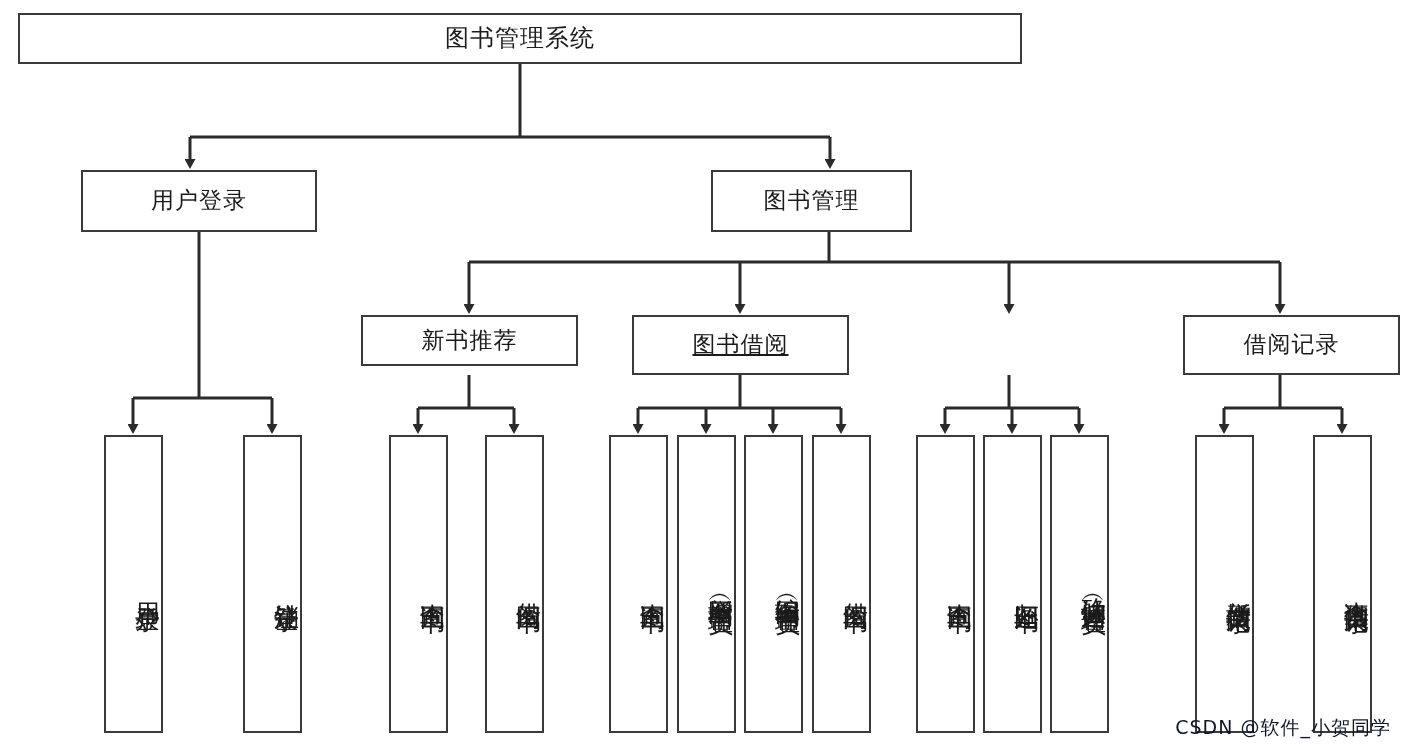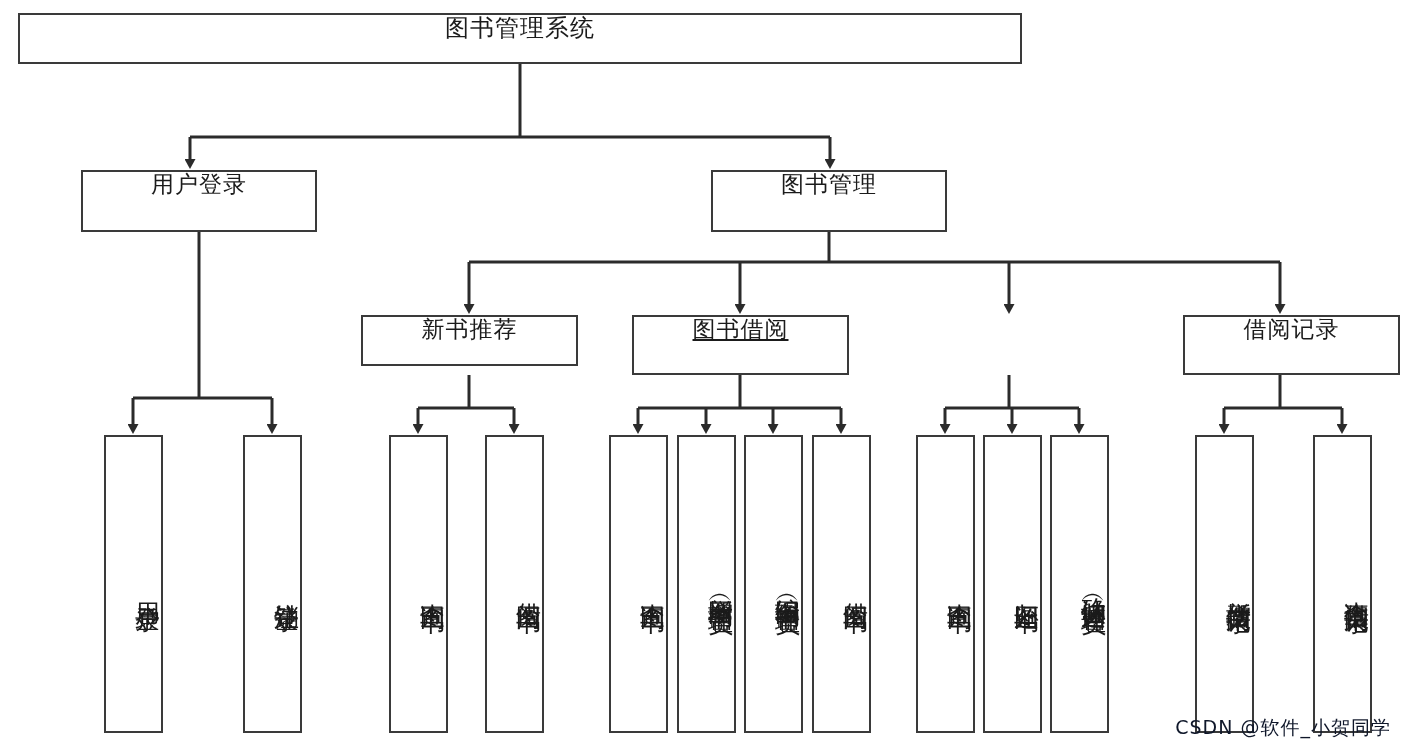--- a/index.html
+++ b/index.html
@@ -10,21 +10,21 @@
   }
   #canvas{position:relative;width:1405px;height:747px;background:#ffffff;}
   #wires{position:absolute;left:0;top:0;width:1405px;height:747px;pointer-events:none;}
 
   .node{
     position:absolute;
     box-sizing:border-box;
     background:#ffffff;
     border:2px solid #3a3a3a;
     display:flex;
-    align-items:flex-start;
+    align-items:center;
     justify-content:center;
     color:#1b1b1b;
   }
   .node.h-node{
     font-size:23px;
     letter-spacing:1px;
     line-height:1.1;
   }
   .node.root{ font-size:24px; }
   .node.v-node{
@@ -111,21 +111,21 @@
     </g>
   </svg>
 
   <div class="node h-node root" style="left:18px;top:13px;width:1004px;height:51px;">
     <span>图书管理系统</span>
   </div>
 
   <div class="node h-node" style="left:81px;top:170px;width:236px;height:62px;">
     <span>用户登录</span>
   </div>
-  <div class="node h-node" style="left:711px;top:170px;width:236px;height:62px;">
+  <div class="node h-node" style="left:711px;top:170px;width:201px;height:62px;">
     <span>图书管理</span>
   </div>
 
   <div class="node h-node" style="left:361px;top:315px;width:217px;height:51px;">
     <span>新书推荐</span>
   </div>
   <div class="node h-node" style="left:632px;top:315px;width:217px;height:60px;text-decoration:underline;">
     <span>图书借阅</span>
   </div>
   <div class="node h-node" style="left:1172px;top:315px;width:217px;height:60px;margin-left:11px;">

